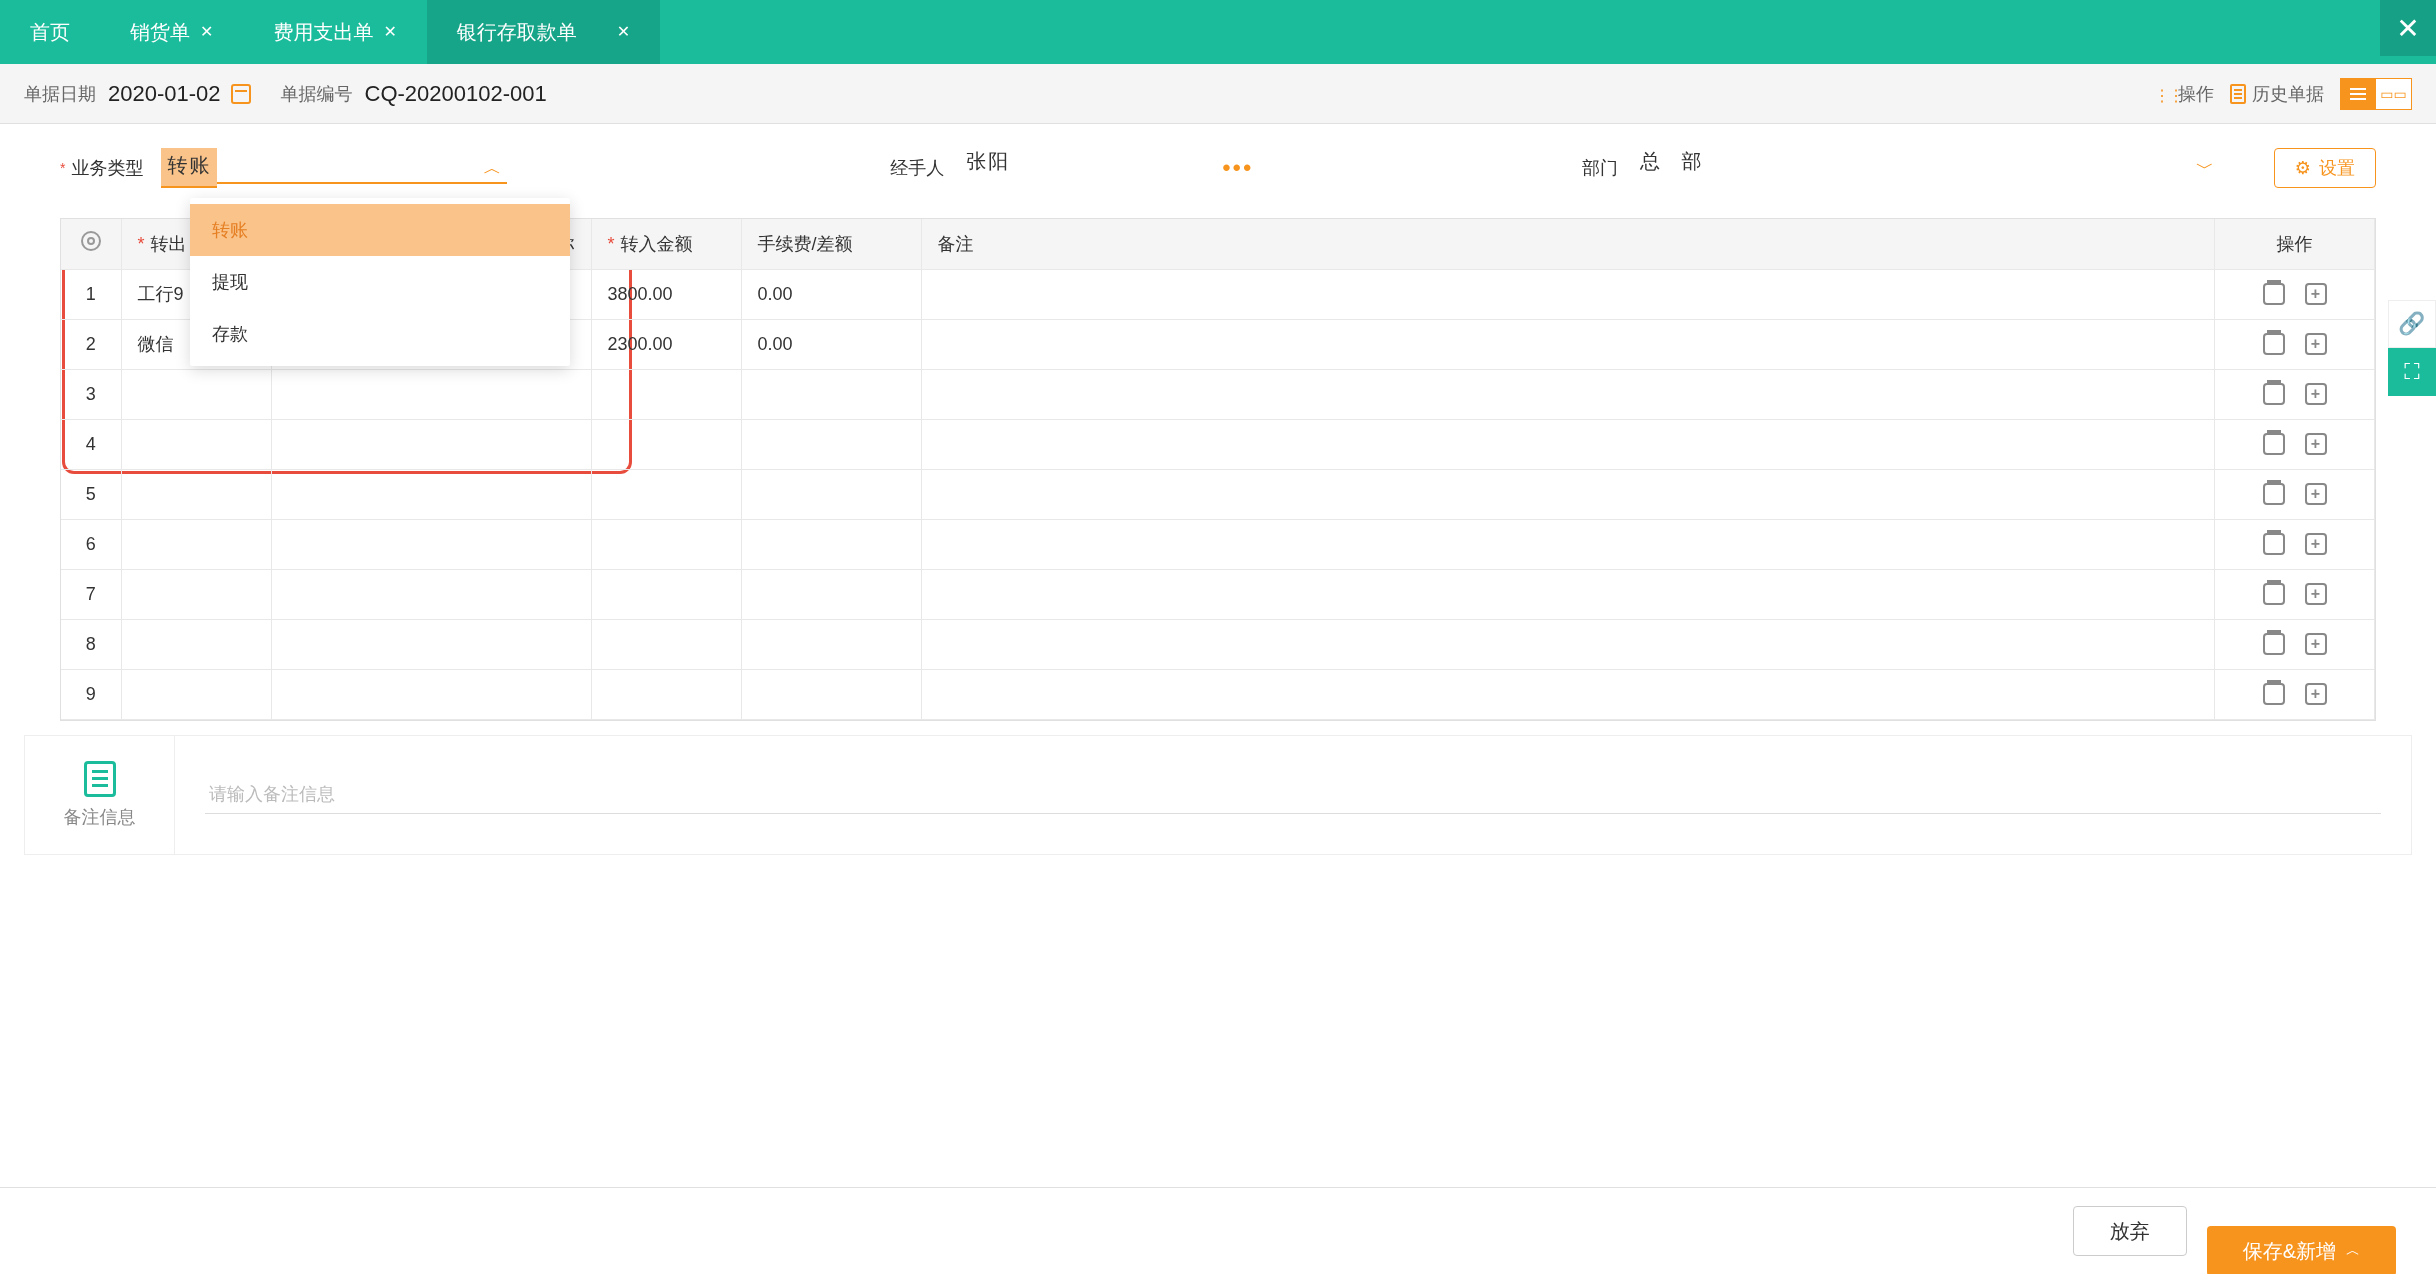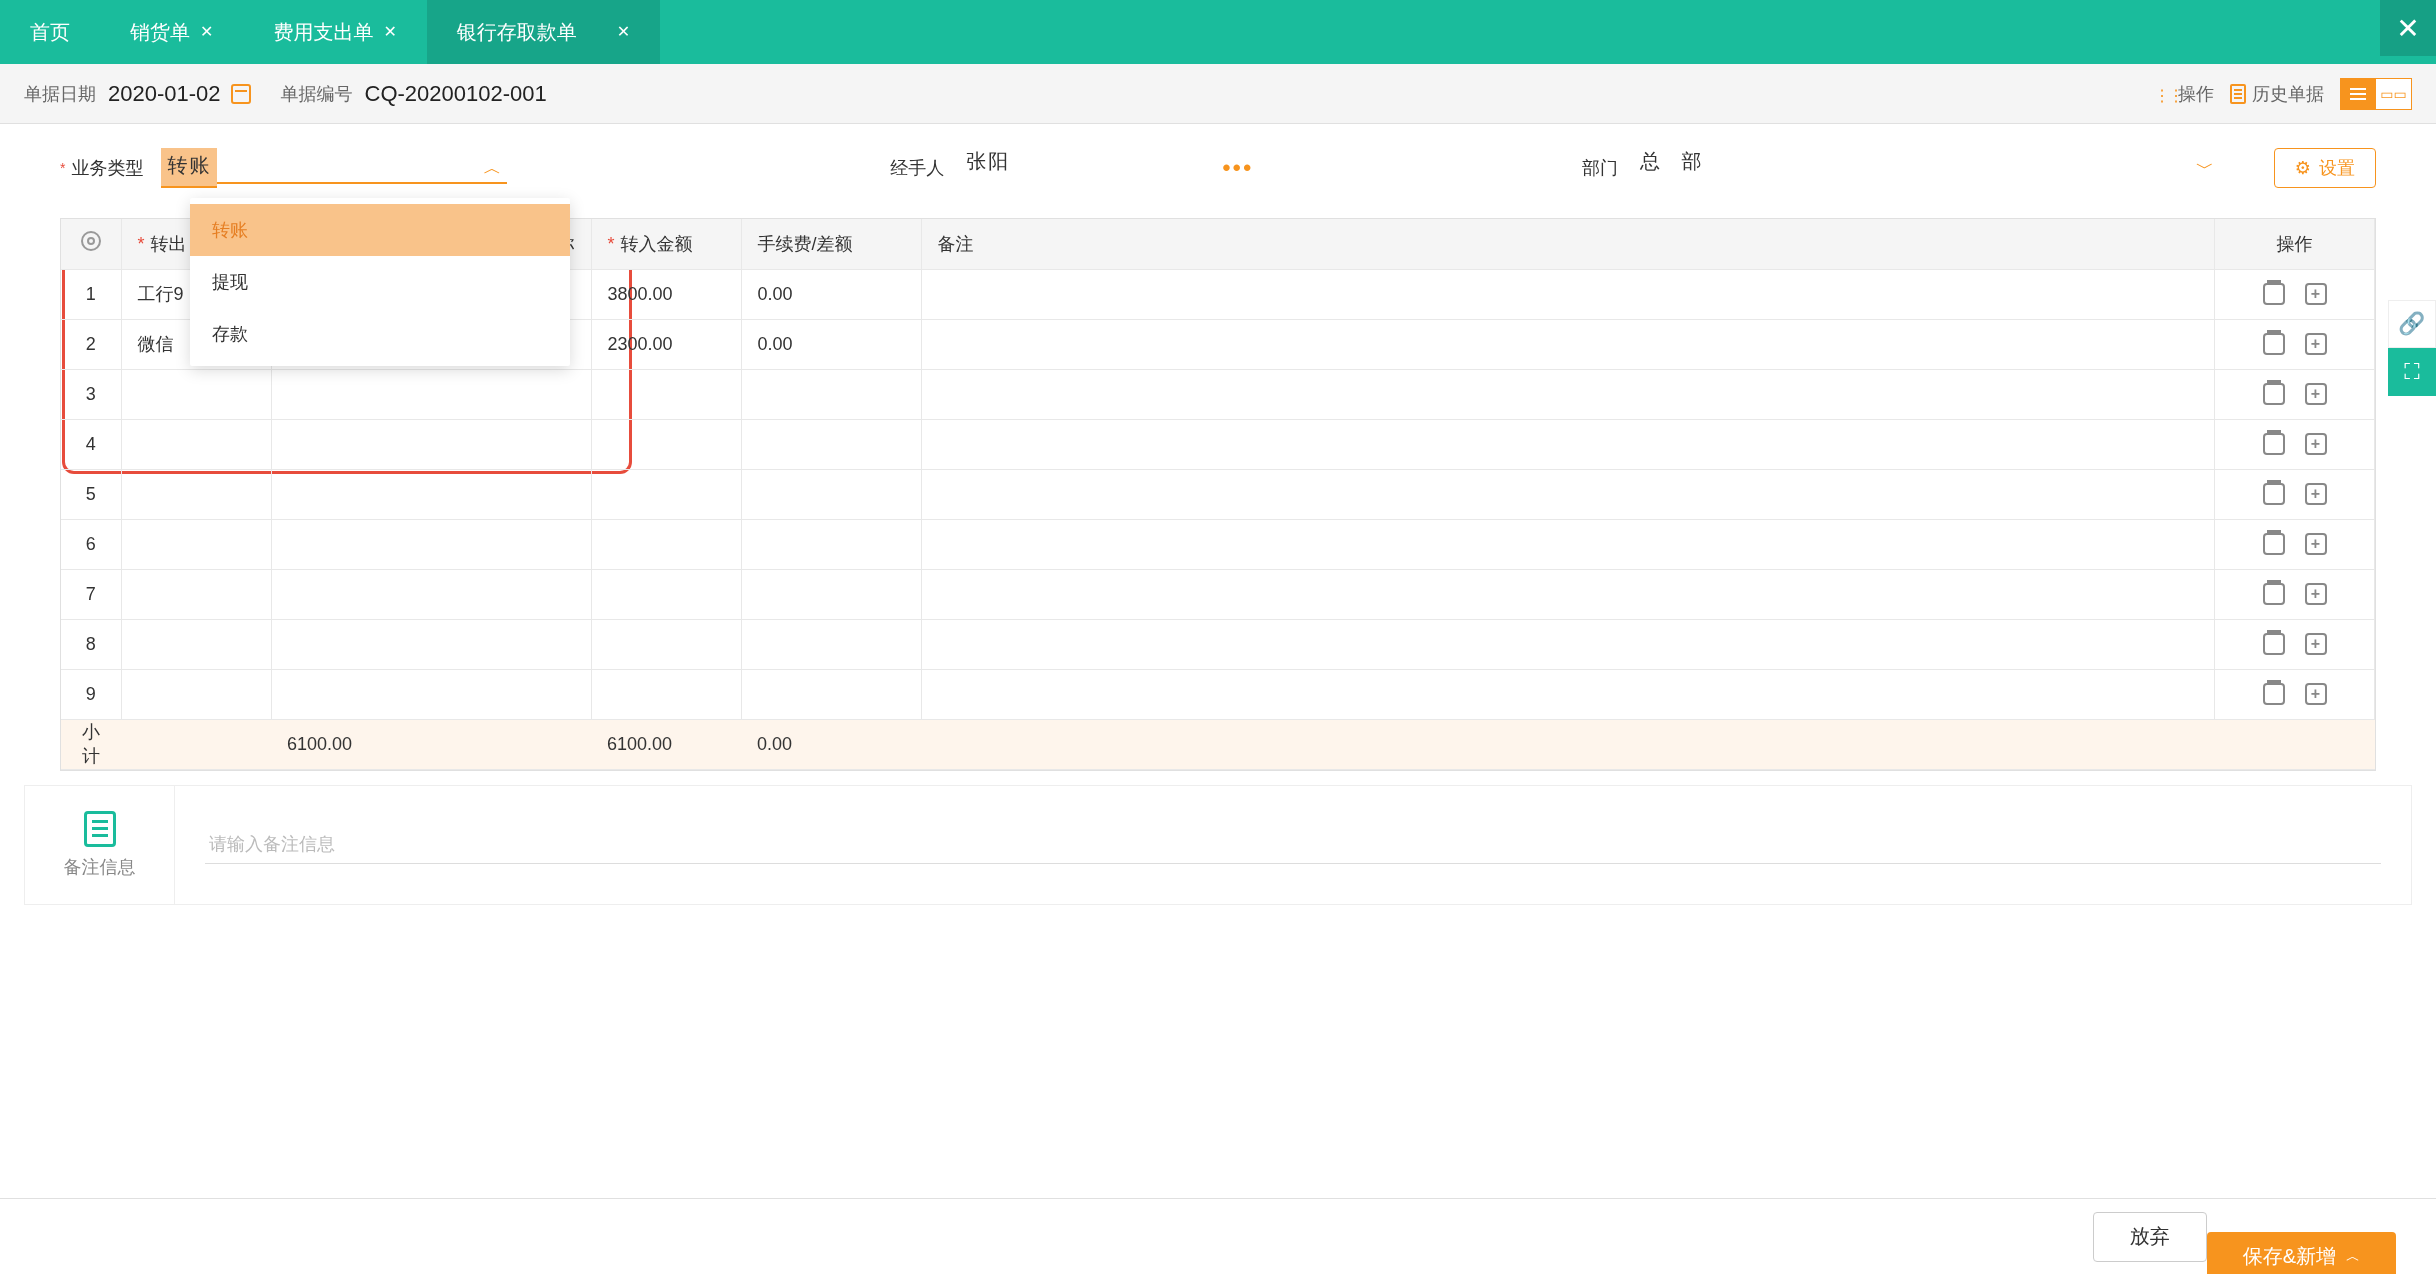--- a/index.html
+++ b/index.html
@@ -125,21 +125,21 @@
 
 
 .remarks { margin: 14px 24px 0 24px; border: 1px solid #eee; display: flex; height: 120px; }
 .remarks-left { width: 150px; display: flex; flex-direction: column; align-items: center; justify-content: center; gap: 8px; color: #888; font-size: 18px; border-right: 1px solid #eee; }
 .note-icon { width: 32px; height: 36px; border: 3px solid #1abc9c; border-radius: 4px; position: relative; }
 .note-icon::before { content: ""; position: absolute; top: 6px; left: 5px; right: 5px; height: 3px; background: #1abc9c; box-shadow: 0 7px 0 #1abc9c, 0 14px 0 #1abc9c; }
 .remarks-input { flex: 1; border: none; border-bottom: 1px solid #ddd; margin: 40px 30px; font-size: 18px; outline: none; padding: 8px 4px; }
 .remarks-input::placeholder { color: #bbb; }
 
 
-.footer { position: absolute; bottom: 0; left: 0; right: 0; height: 76px; border-top: 1px solid #e0e0e0; display: flex; align-items: center; justify-content: flex-end; padding: 0 40px; background: #fff; }
+.footer { position: absolute; bottom: 0; left: 0; right: 0; height: 87px; border-top: 1px solid #e0e0e0; display: flex; align-items: center; justify-content: flex-end; padding: 0 40px; gap: 20px; background: #fff; }
 .btn { height: 50px; padding: 0 36px; font-size: 20px; border-radius: 4px; cursor: pointer; display: flex; align-items: center; gap: 10px; }
 .btn-discard { background: #fff; border: 1px solid #ccc; color: #333; }
 .btn-save { background: #f7941e; border: none; color: #fff; margin-top: 40px; }
 .arrow-up { font-size: 14px; }
 
 
 .side-tools { position: absolute; right: 0; top: 300px; display: flex; flex-direction: column; }
 .side-tool { width: 48px; height: 48px; display: flex; align-items: center; justify-content: center; cursor: pointer; font-size: 22px; }
 .side-tool.link { background: #fff; color: #888; border: 1px solid #eee; }
 .side-tool.expand { background: #1abc9c; color: #fff; }
@@ -369,29 +369,20 @@
           <td></td>
           <td></td>
           <td></td>
           <td class="col-ops">
             <div class="ops-cell">
               <span class="op-icon trash"></span>
               <span class="op-icon copy"></span>
             </div>
           </td>
         </tr>
-      <tr class="subtotal">
-        <td class="col-num">小计</td>
-        <td></td>
-        <td>6100.00</td>
-        <td>6100.00</td>
-        <td>0.00</td>
-        <td></td>
-        <td></td>
-      </tr>
     </tbody>
   </table>
 </div>
 
 <div class="remarks">
   <div class="remarks-left">
     <span class="note-icon"></span>
     <span>备注信息</span>
   </div>
   <input class="remarks-input" placeholder="请输入备注信息" style="">

